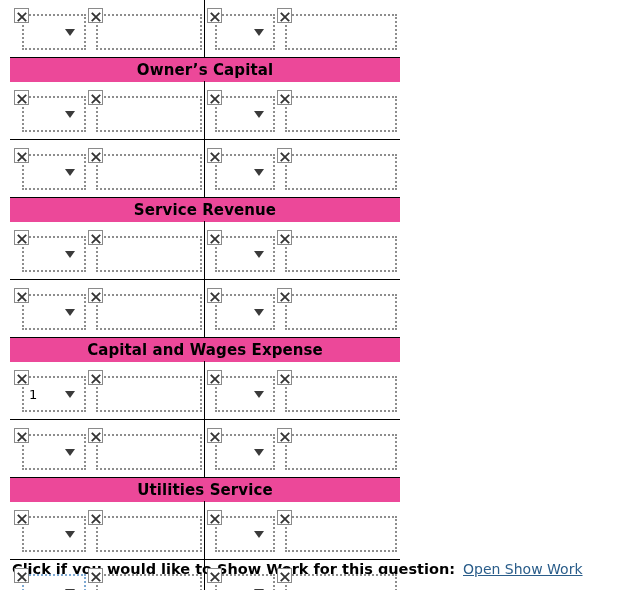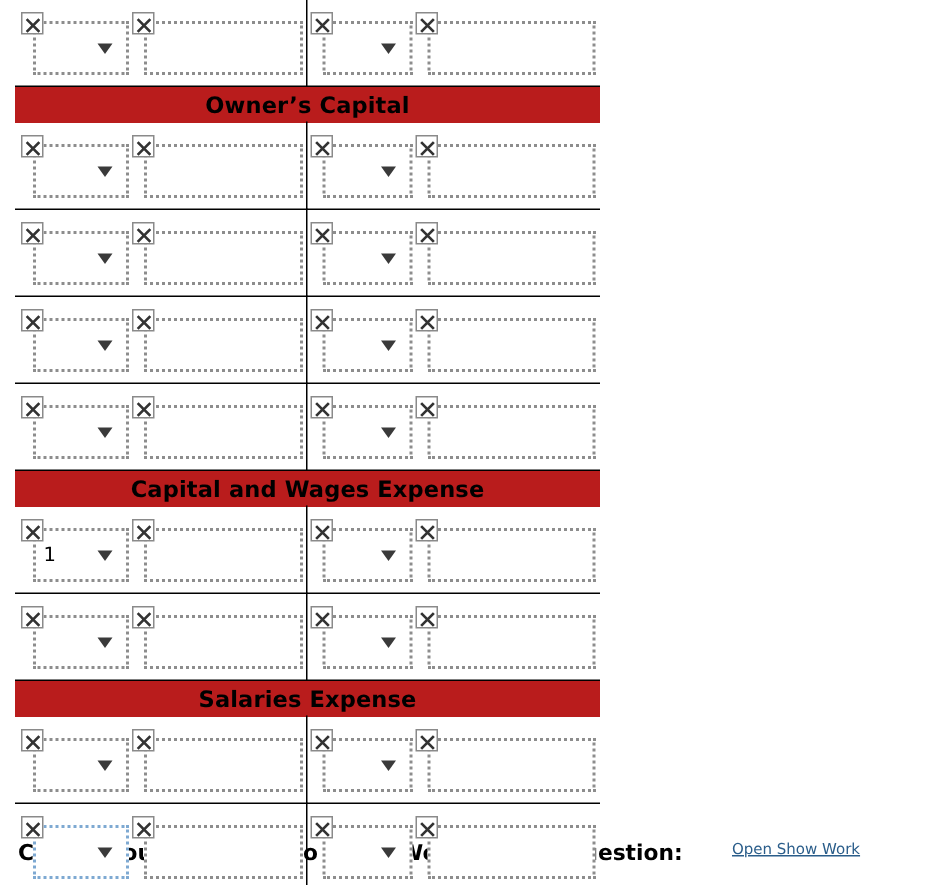--- a/index.html
+++ b/index.html
@@ -19,21 +19,21 @@
 
   
   #journal-table {
     position: absolute;
     left: 10px;
     top: 0px;
     width: 390px;
   }
 
   .section-header {
-    background: #b91c1c;
+    background: #ec4899;
     text-align: center;
     font-weight: bold;
     font-size: 15px;
     line-height: 24px;
     height: 24px;
     color: #000000;
     letter-spacing: 0.1px;
     overflow: hidden;
     white-space: nowrap;
   }
@@ -141,23 +141,23 @@
     position: absolute;
     left: 12px;
     top: 0;
     font-size: 14.5px;
     font-weight: bold;
     color: #000000;
     white-space: nowrap;
   }
   #footer-link {
     position: absolute;
-    left: 488px;
+    left: 463px;
     top: 0;
-    font-size: 10px;
+    font-size: 14px;
     color: #2a5d8a;
     text-decoration: underline;
     cursor: pointer;
     white-space: nowrap;
   }
 </style>
 </head>
 <body>
 
 <div id="journal-table">
@@ -293,20 +293,21 @@
             <svg width="10" height="10" viewBox="0 0 10 10" aria-hidden="true">
               <path d="M1.4 1.4 L8.6 8.6 M8.6 1.4 L1.4 8.6" stroke="#333" stroke-width="1.8" stroke-linecap="square" fill="none"></path>
             </svg>
           </button>
           <div class="field">
             <span class="field-value"></span>
           </div>
         </div>
       </div>
     </div>
+    <div class="section-header">Service Revenue</div>
     <div class="entry-row">
       <div class="cells">
         <div class="cell c1">
           <button class="del-btn">
             <svg width="10" height="10" viewBox="0 0 10 10" aria-hidden="true">
               <path d="M1.4 1.4 L8.6 8.6 M8.6 1.4 L1.4 8.6" stroke="#333" stroke-width="1.8" stroke-linecap="square" fill="none"></path>
             </svg>
           </button>
           <div class="field">
             <span class="field-value"></span>
@@ -478,21 +479,21 @@
             <svg width="10" height="10" viewBox="0 0 10 10" aria-hidden="true">
               <path d="M1.4 1.4 L8.6 8.6 M8.6 1.4 L1.4 8.6" stroke="#333" stroke-width="1.8" stroke-linecap="square" fill="none"></path>
             </svg>
           </button>
           <div class="field">
             <span class="field-value"></span>
           </div>
         </div>
       </div>
     </div>
-    <div class="section-header">Salaries Expense</div>
+    <div class="section-header">Utilities Service</div>
     <div class="entry-row">
       <div class="cells">
         <div class="cell c1">
           <button class="del-btn">
             <svg width="10" height="10" viewBox="0 0 10 10" aria-hidden="true">
               <path d="M1.4 1.4 L8.6 8.6 M8.6 1.4 L1.4 8.6" stroke="#333" stroke-width="1.8" stroke-linecap="square" fill="none"></path>
             </svg>
           </button>
           <div class="field">
             <span class="field-value"></span>

